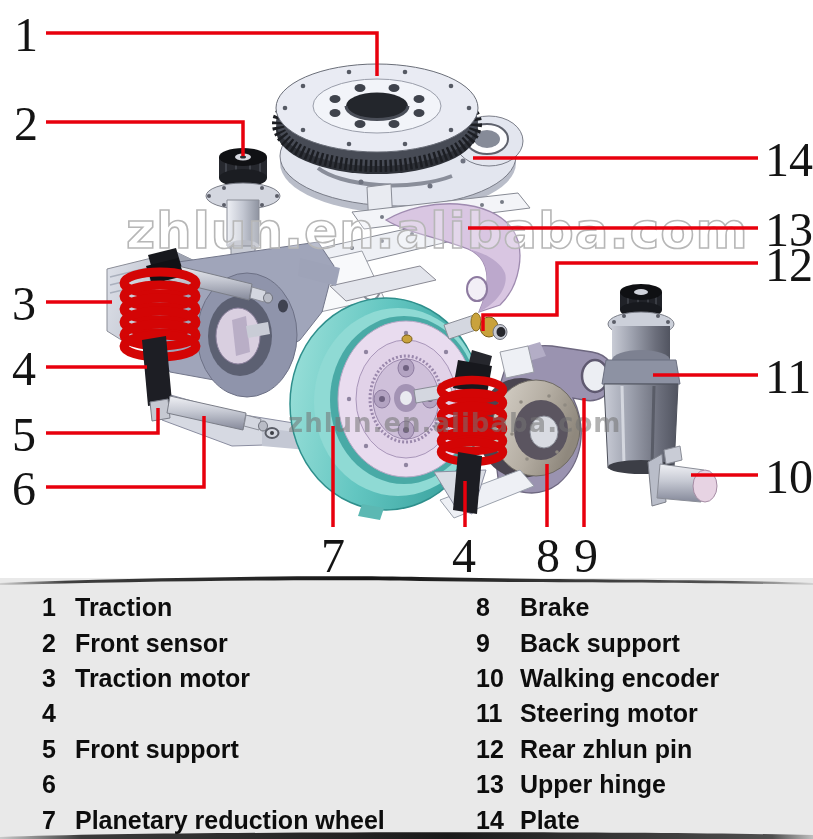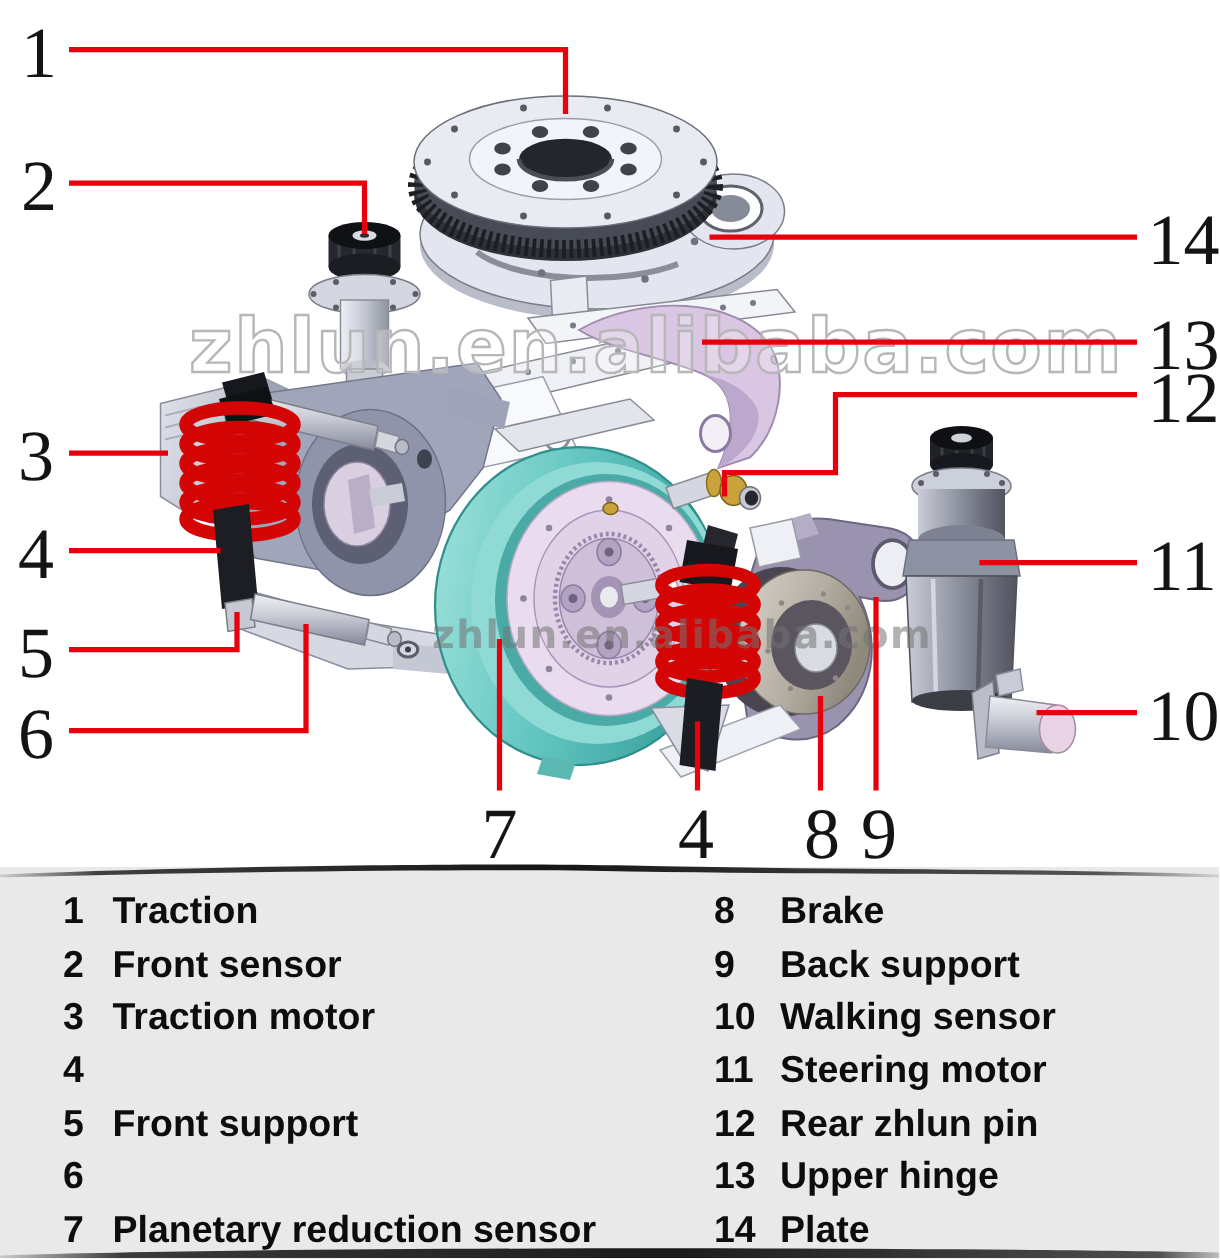--- a/index.html
+++ b/index.html
@@ -418,35 +418,35 @@
         </div>
         <div class="lrow">
           <span class="no">5</span>
           <span class="lbl">Front support</span>
         </div>
         <div class="lrow">
           <span class="no">6</span>
         </div>
         <div class="lrow">
           <span class="no">7</span>
-          <span class="lbl">Planetary reduction sensor</span>
+          <span class="lbl">Planetary reduction wheel</span>
         </div>
       </div>
       <div class="col-r">
         <div class="lrow">
           <span class="no">8</span>
           <span class="lbl">Brake</span>
         </div>
         <div class="lrow">
           <span class="no">9</span>
           <span class="lbl">Back support</span>
         </div>
         <div class="lrow">
           <span class="no">10</span>
-          <span class="lbl">Walking sensor</span>
+          <span class="lbl">Walking encoder</span>
         </div>
         <div class="lrow">
           <span class="no">11</span>
           <span class="lbl">Steering motor</span>
         </div>
         <div class="lrow">
           <span class="no">12</span>
           <span class="lbl">Rear zhlun pin</span>
         </div>
         <div class="lrow">

